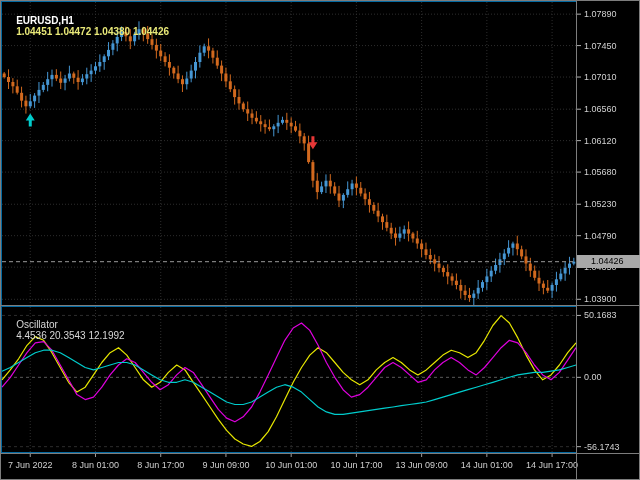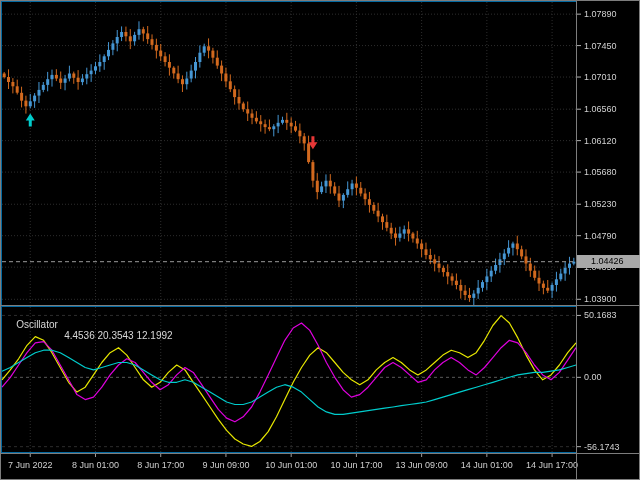--- a/index.html
+++ b/index.html
@@ -10,21 +10,21 @@
   }
   #chart-svg{position:absolute;left:0;top:0;}
   .panel-title{
     position:absolute;left:5px;font-size:10px;white-space:pre;z-index:3;
     pointer-events:none;
   }
   #main-title .sym{color:#ffffff;font-weight:bold;}
   #main-title .ohlc{color:#e8e878;font-weight:bold;}
   #osc-title{color:#d8d8d8;}
   #osc-title .osc-name{color:#d8d8d8;}
-  #osc-title .osc-vals{color:#d8d8d8;margin-left:48px;}
+  #osc-title .osc-vals{color:#d8d8d8;}
   #price-badge{
     position:absolute;left:577px;width:63px;height:13px;box-sizing:border-box;
     background:#a8a8a8;color:#000;font-size:9px;line-height:13px;
     padding-left:14px;z-index:2;
   }
 </style>
 </head>
 <body>
 
 <div class="window">
@@ -660,20 +660,24 @@
         <text x="552.0833333333333" y="468" text-anchor="middle">14 Jun 17:00</text>
       </g>
       <g stroke="#7d7d7d">
         <line x1="576.5" y1="0" x2="576.5" y2="480"></line>
         <line x1="0" y1="305.5" x2="640" y2="305.5"></line>
         <line x1="0" y1="453.5" x2="640" y2="453.5"></line>
         <rect x="0.5" y="0.5" width="639" height="479" fill="none"></rect>
       </g>
     </svg>
 
+  <div class="panel-title" id="main-title" style="top:4px">
+    <span class="sym">EURUSD,H1</span>
+    <span class="ohlc">1.04451 1.04472 1.04380 1.04426</span>
+  </div>
 
   <div class="panel-title" id="osc-title" style="top:308px;font-size:10px">
     <span class="osc-name">Oscillator</span>
     <span class="osc-vals">4.4536 20.3543 12.1992</span>
   </div>
 
   <div id="price-badge" style="top: 255.194px; background: rgb(168, 168, 168);">1.04426</div>
 
 </div>
 

